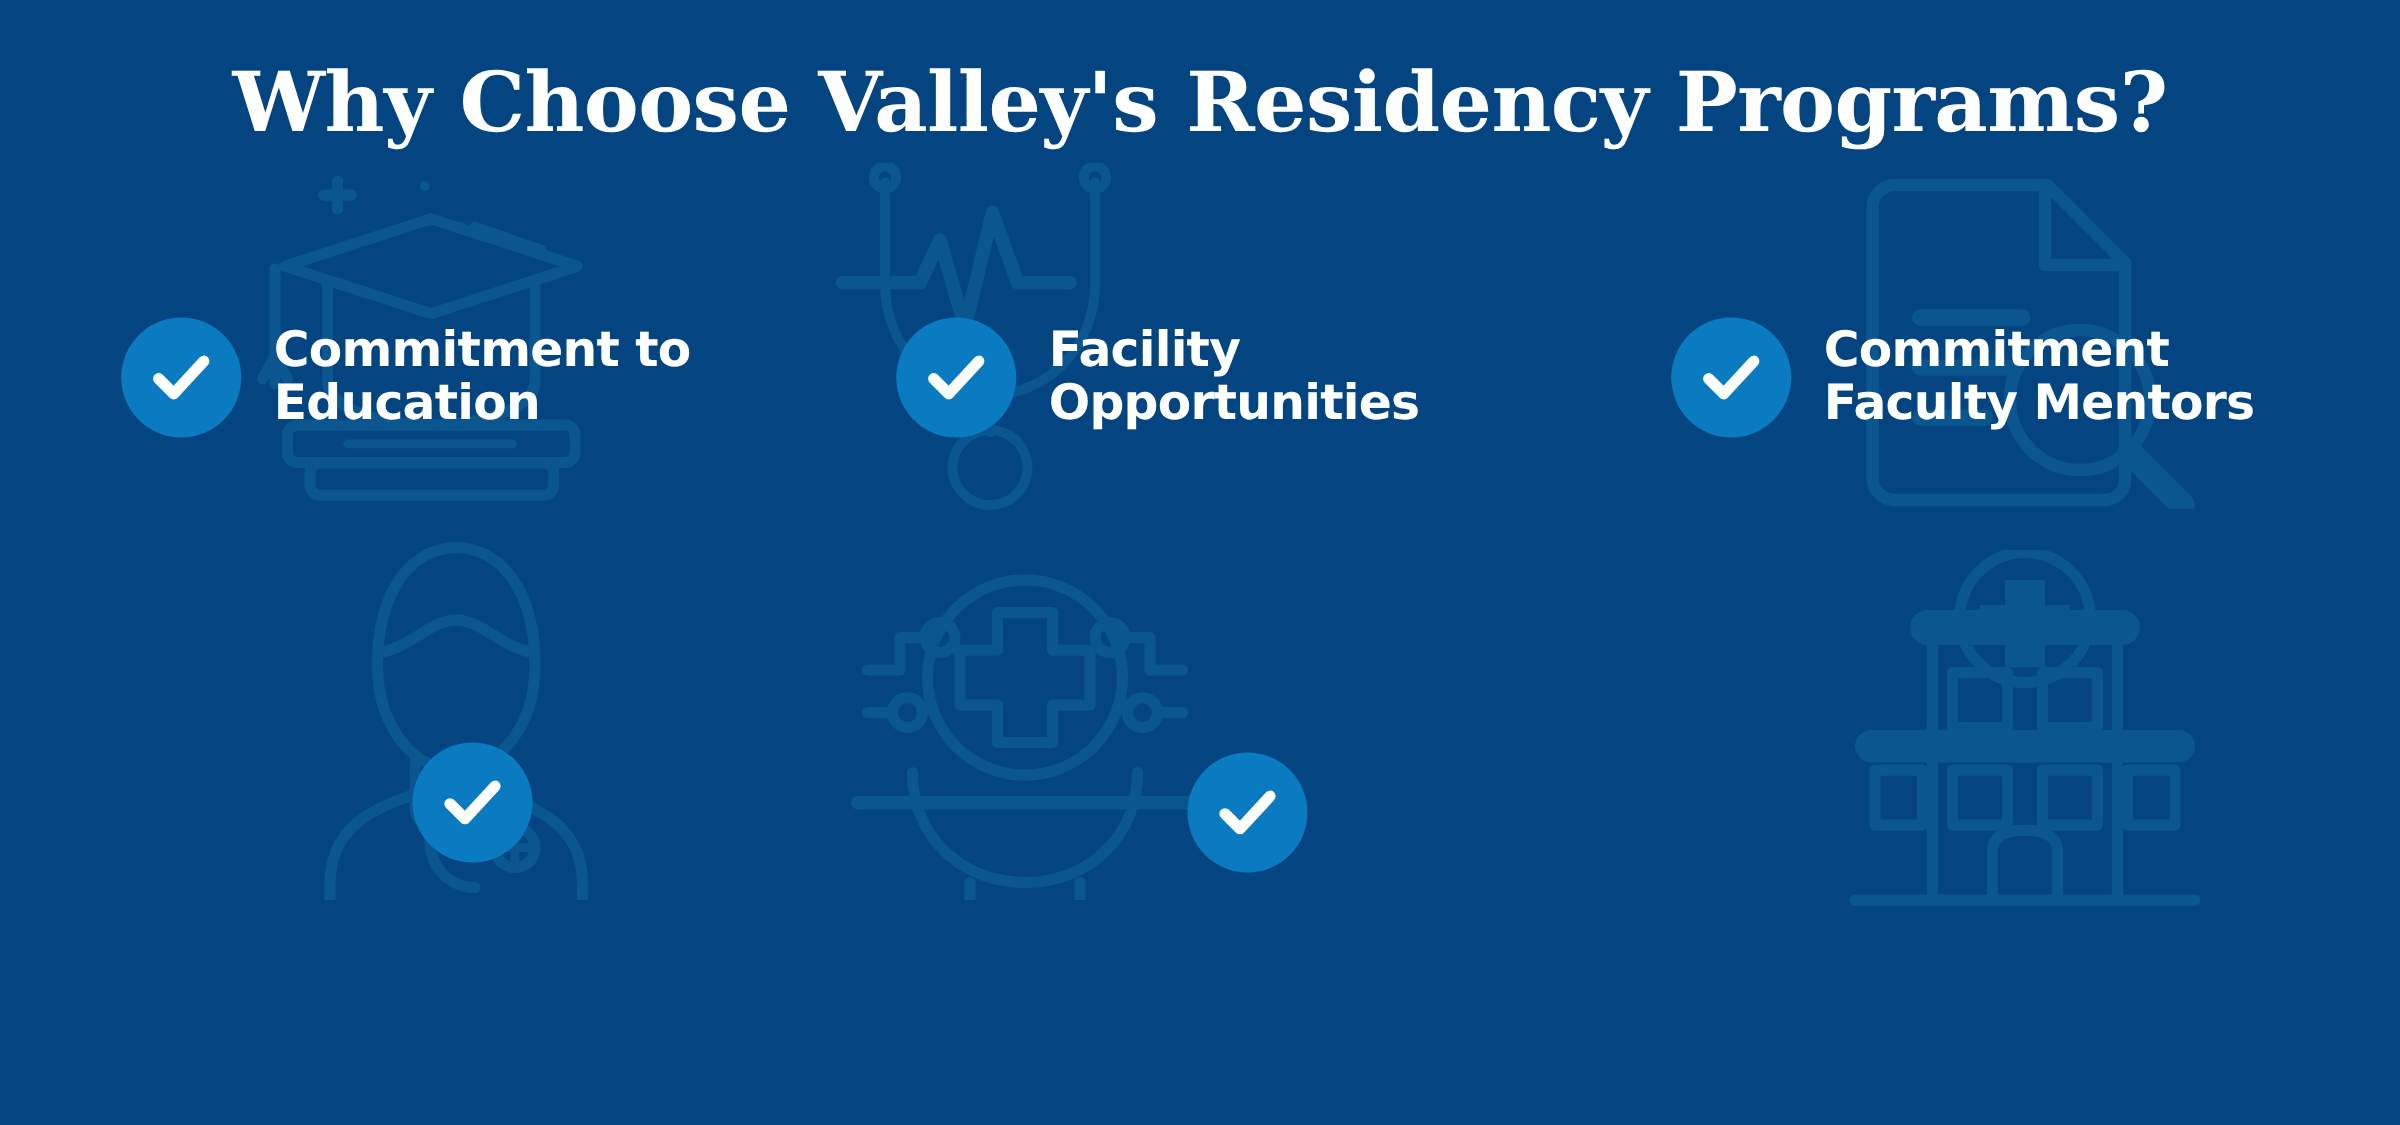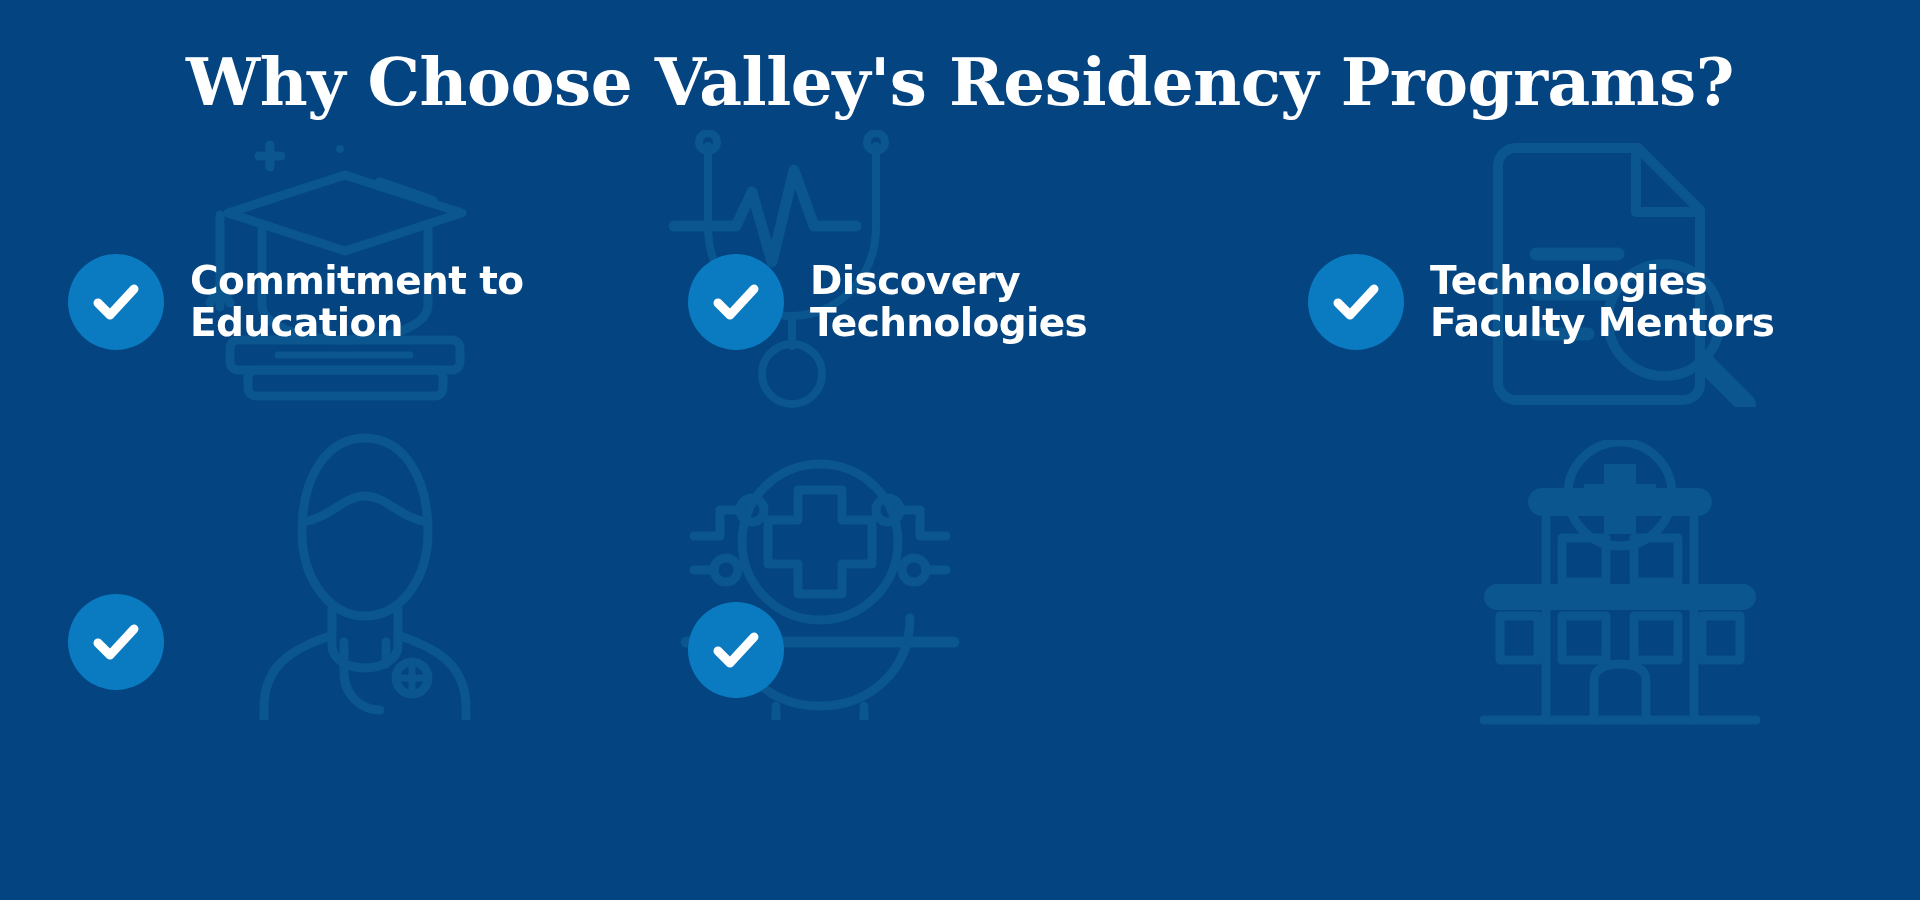--- a/index.html
+++ b/index.html
@@ -65,20 +65,21 @@
     display: grid;
     grid-template-columns: 620px 620px 620px;
     grid-template-rows: 340px 340px;
     padding-left: 68px;
   }
 
   .feature {
     display: flex;
     align-items: flex-start;
     gap: 26px;
+    justify-content: center;
   }
   .feature.row2 { align-items: flex-start; }
 
   .check-circle {
     flex: 0 0 auto;
     width: 96px;
     height: 96px;
     border-radius: 50%;
     background: #0b7bc1;
     display: flex;
@@ -223,30 +224,30 @@
       <div class="feature-label">Commitment to Education</div>
     </div>
 
 
     <div class="feature cell-2">
       <span class="check-circle">
         <svg width="54" height="54" viewBox="0 0 54 54" fill="none" stroke="#ffffff" stroke-width="9" stroke-linecap="round" stroke-linejoin="round">
           <path d="M9 28 L21 40 L45 14"></path>
         </svg>
       </span>
-      <div class="feature-label">Discovery Technologies</div>
+      <div class="feature-label">Facility Opportunities</div>
     </div>
 
     <div class="feature row2 cell-3">
       <span class="check-circle">
         <svg width="54" height="54" viewBox="0 0 54 54" fill="none" stroke="#ffffff" stroke-width="9" stroke-linecap="round" stroke-linejoin="round">
           <path d="M9 28 L21 40 L45 14"></path>
         </svg>
       </span>
-      <div class="feature-label">Technologies Faculty Mentors</div>
+      <div class="feature-label">Commitment Faculty Mentors</div>
     </div>
 
     <div class="feature row2 cell-4">
       <span class="check-circle">
         <svg width="54" height="54" viewBox="0 0 54 54" fill="none" stroke="#ffffff" stroke-width="9" stroke-linecap="round" stroke-linejoin="round">
           <path d="M9 28 L21 40 L45 14"></path>
         </svg>
       </span>
     </div>
 

